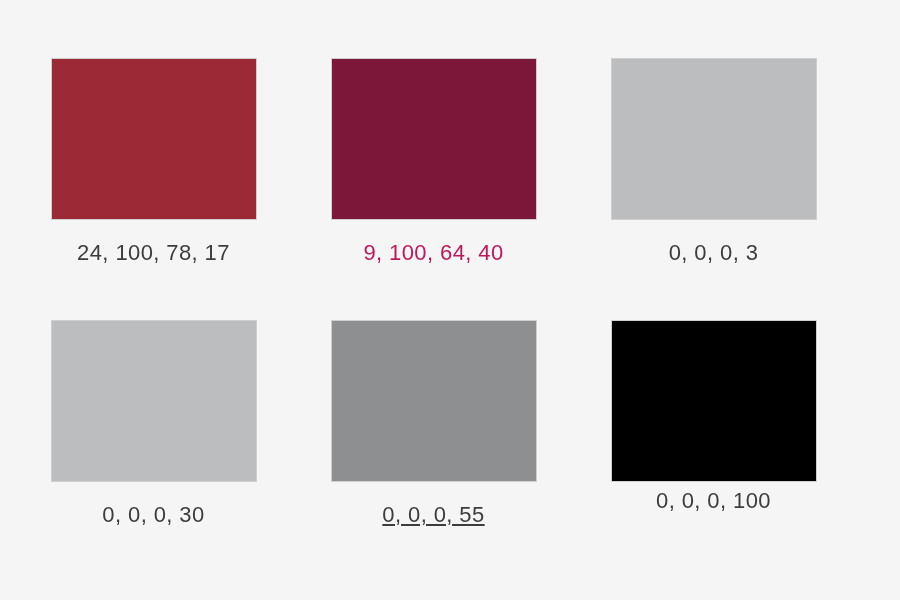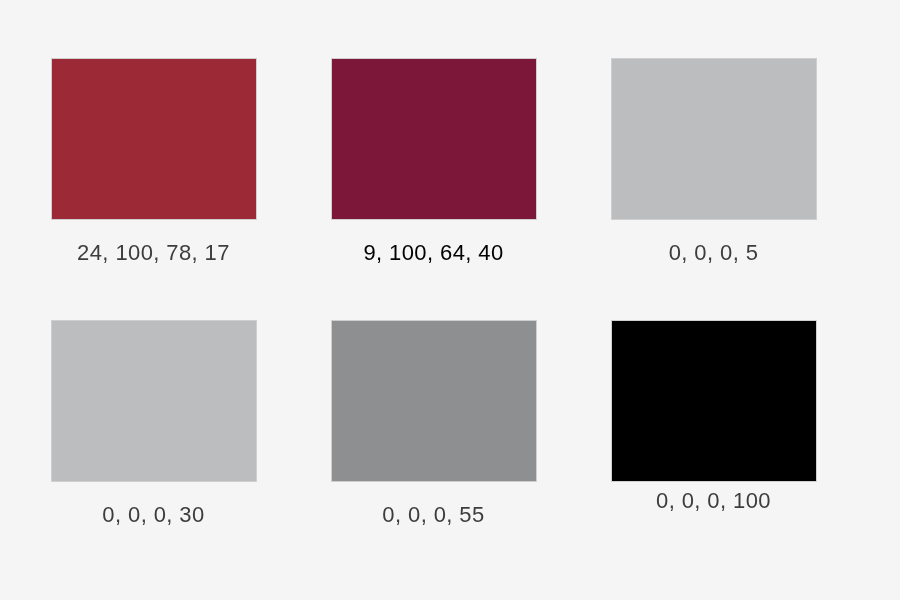--- a/index.html
+++ b/index.html
@@ -61,36 +61,36 @@
 <div id="palette-board">
   <div class="swatch-grid">
 
     <div class="swatch-cell">
       <div class="swatch-chip" style="background-color: rgb(156, 41, 54); border-color: rgb(207, 207, 207);"></div>
       <div class="swatch-label" style="color: rgb(61, 61, 61);">24, 100, 78, 17</div>
     </div>
 
     <div class="swatch-cell">
       <div class="swatch-chip" style="background-color: rgb(124, 23, 58); border-color: rgb(207, 207, 207);"></div>
-      <div class="swatch-label" style="color: #000000;">9, 100, 64, 40</div>
+      <div class="swatch-label" style="color: #be185d;">9, 100, 64, 40</div>
     </div>
 
     <div class="swatch-cell">
       <div class="swatch-chip" style="background-color: rgb(188, 189, 191); border-color: rgb(207, 207, 207);"></div>
-      <div class="swatch-label" style="color: rgb(61, 61, 61);">0, 0, 0, 5</div>
+      <div class="swatch-label" style="color: rgb(61, 61, 61);">0, 0, 0, 3</div>
     </div>
 
     <div class="swatch-cell">
       <div class="swatch-chip" style="background-color: rgb(188, 189, 191); border-color: rgb(207, 207, 207);"></div>
       <div class="swatch-label" style="color: rgb(61, 61, 61); text-align: center;">0, 0, 0, 30</div>
     </div>
 
     <div class="swatch-cell">
       <div class="swatch-chip" style="background-color: rgb(142, 143, 145); border-color: rgb(207, 207, 207);"></div>
-      <div class="swatch-label" style="color: rgb(61, 61, 61);">0, 0, 0, 55</div>
+      <div class="swatch-label" style="color: rgb(61, 61, 61); text-decoration: underline;">0, 0, 0, 55</div>
     </div>
 
     <div class="swatch-cell">
       <div class="swatch-chip" style="background-color: rgb(0, 0, 0); border-color: rgb(207, 207, 207);"></div>
       <div class="swatch-label" style="color: rgb(61, 61, 61); margin-top: 8px;">0, 0, 0, 100</div>
     </div>
 
   </div>
 </div>
 

